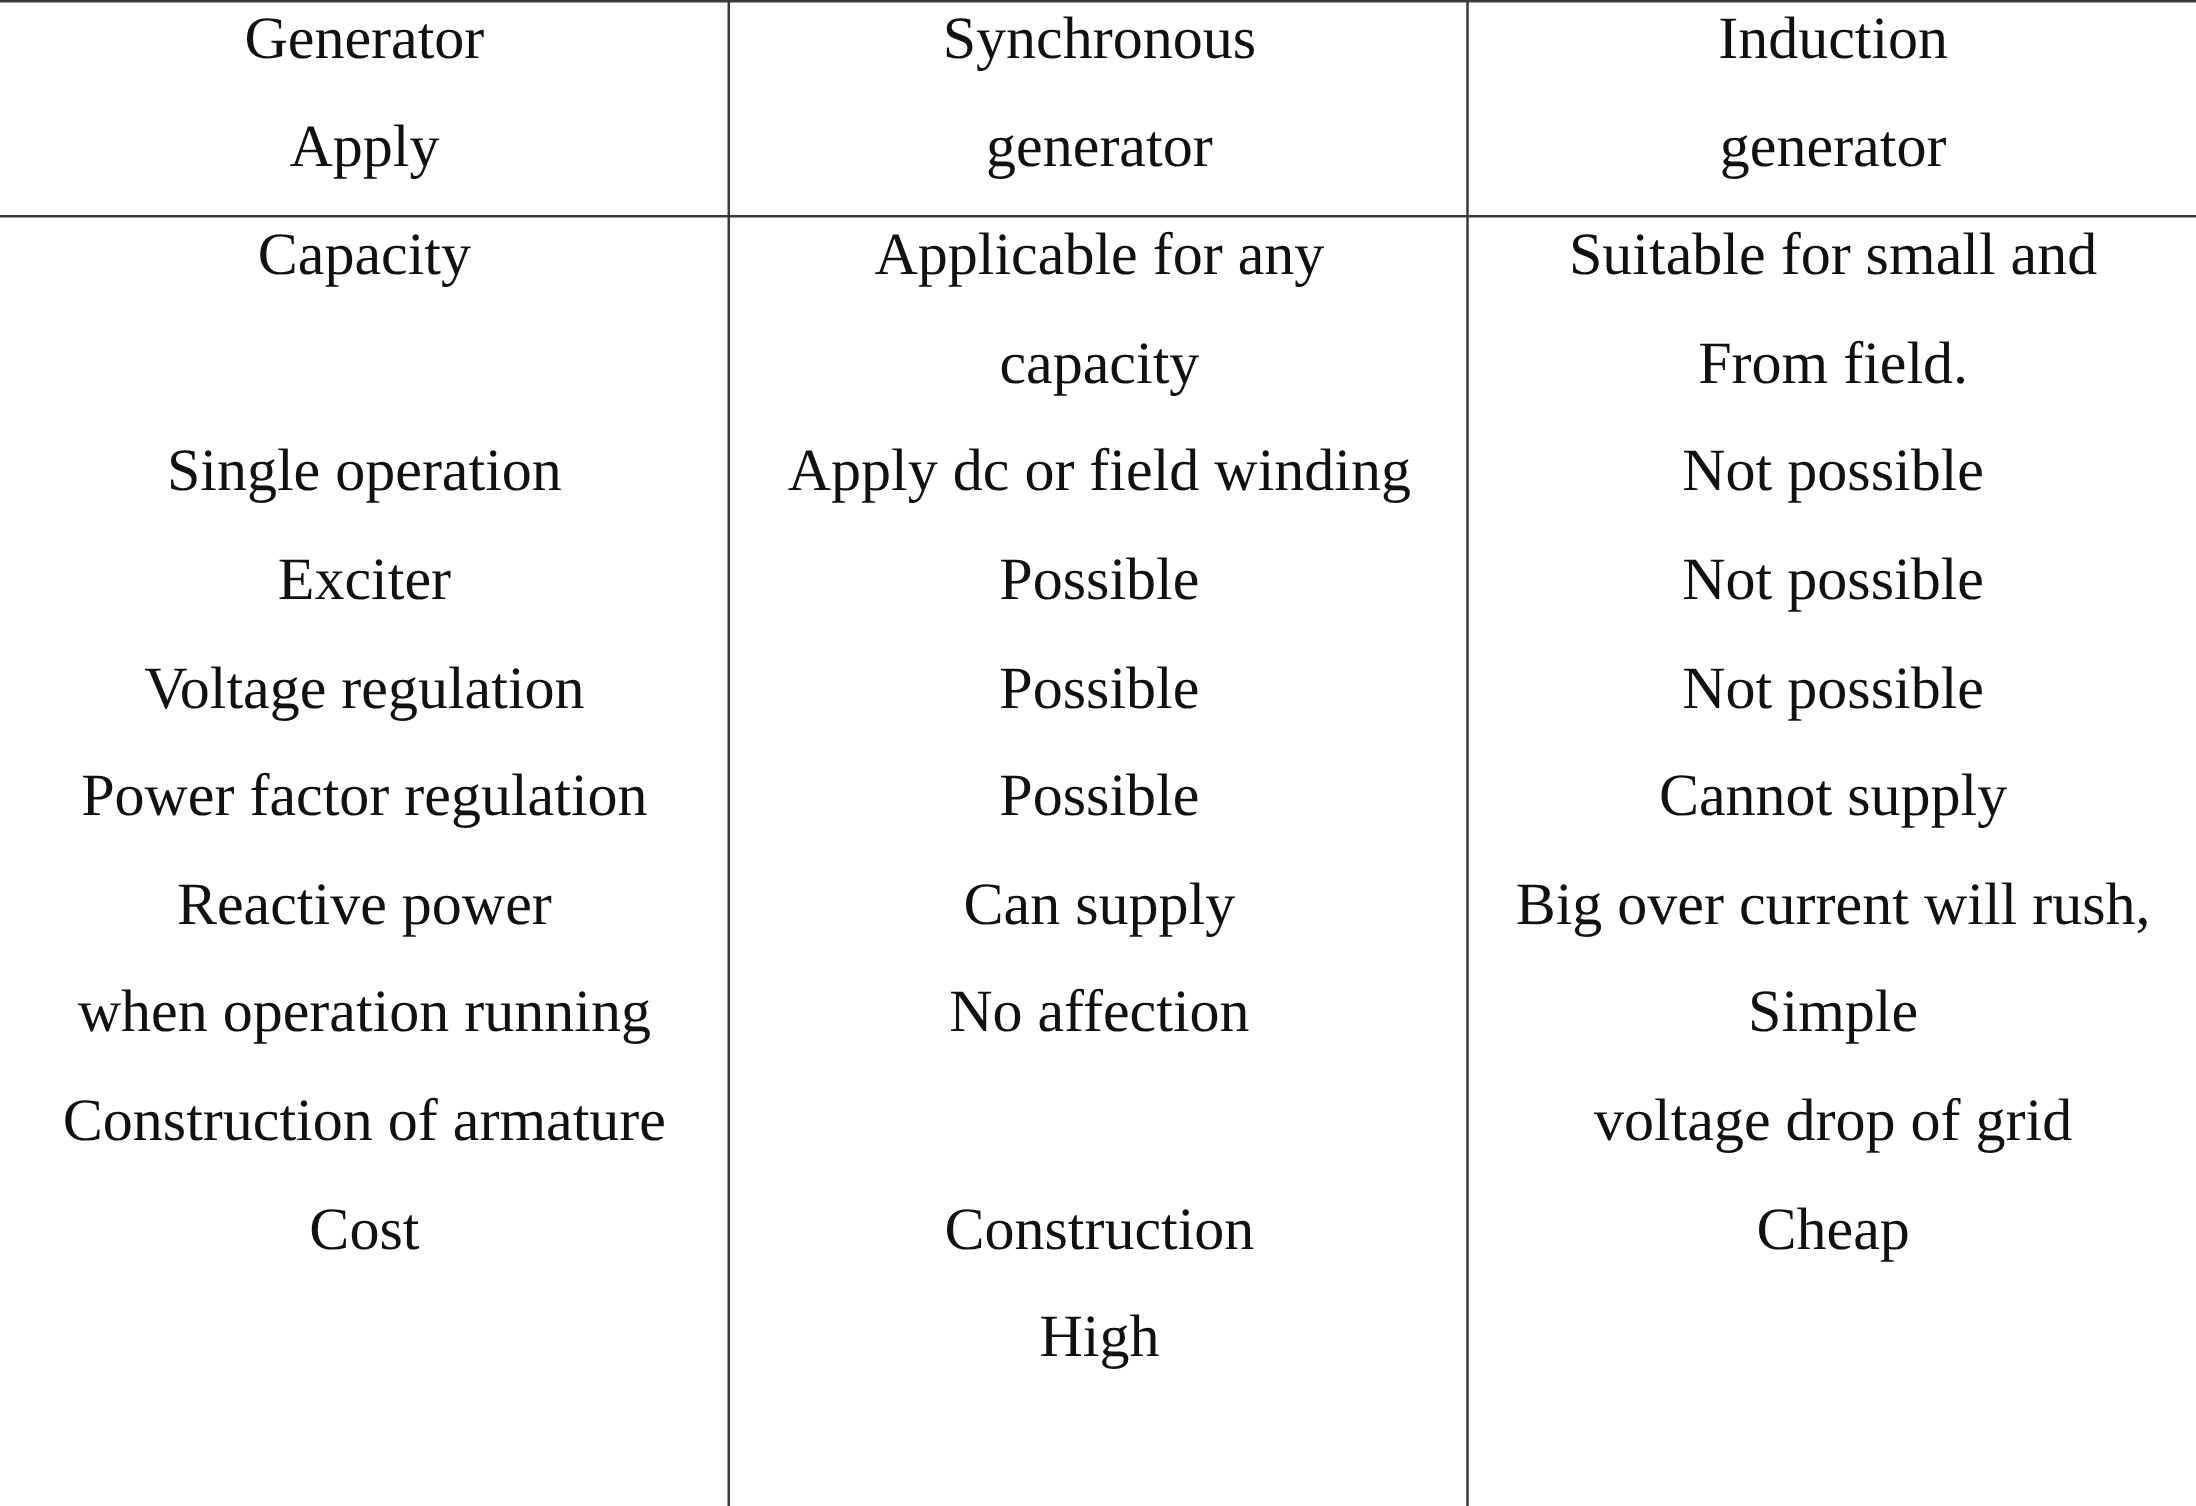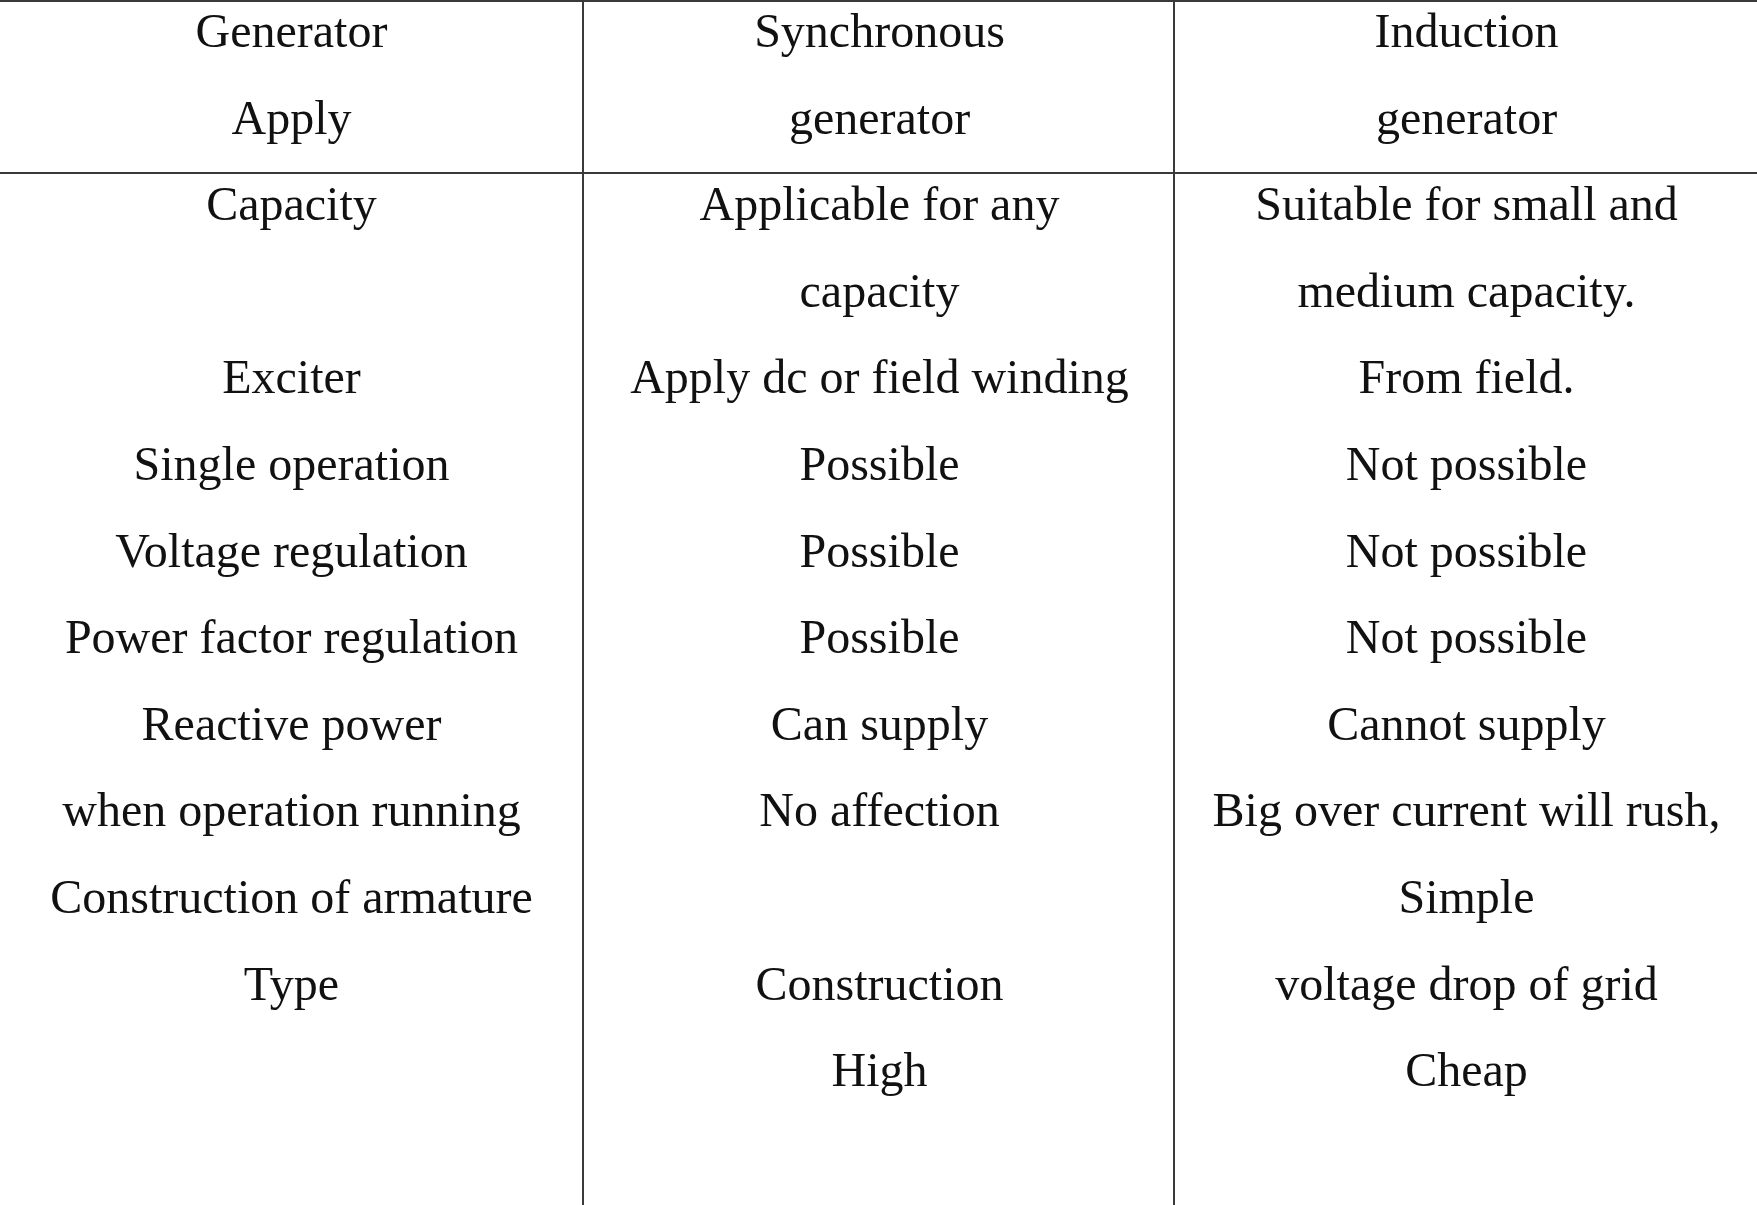--- a/index.html
+++ b/index.html
@@ -20,28 +20,28 @@
   <div class="hline" style="top:0;"></div>
   <div class="hline" style="top:172px;"></div>
   <div class="vline" style="left:582px;"></div>
   <div class="vline" style="left:1173px;"></div>
 
   <div class="col c0">
     <div class="line">Generator</div>
     <div class="line">Apply</div>
     <div class="line">Capacity</div>
     <div class="line"></div>
+    <div class="line">Single operation</div>
     <div class="line">Exciter</div>
-    <div class="line">Single operation</div>
     <div class="line">Voltage regulation</div>
     <div class="line">Power factor regulation</div>
     <div class="line">Reactive power</div>
     <div class="line">when operation running</div>
     <div class="line">Construction of armature</div>
-    <div class="line">Type</div>
+    <div class="line">Cost</div>
   </div>
 
   <div class="col c1">
     <div class="line">Synchronous</div>
     <div class="line">generator</div>
     <div class="line">Applicable for any</div>
     <div class="line">capacity</div>
     <div class="line">Apply dc or field winding</div>
     <div class="line">Possible</div>
     <div class="line">Possible</div>
@@ -50,21 +50,20 @@
     <div class="line">No affection</div>
     <div class="line"></div>
     <div class="line">Construction</div>
     <div class="line">High</div>
   </div>
 
   <div class="col c2">
     <div class="line">Induction</div>
     <div class="line">generator</div>
     <div class="line">Suitable for small and</div>
-    <div class="line">medium capacity.</div>
     <div class="line">From field.</div>
     <div class="line">Not possible</div>
     <div class="line">Not possible</div>
     <div class="line">Not possible</div>
     <div class="line">Cannot supply</div>
     <div class="line">Big over current will rush,</div>
     <div class="line">Simple</div>
     <div class="line">voltage drop of grid</div>
     <div class="line">Cheap</div>
   </div>

